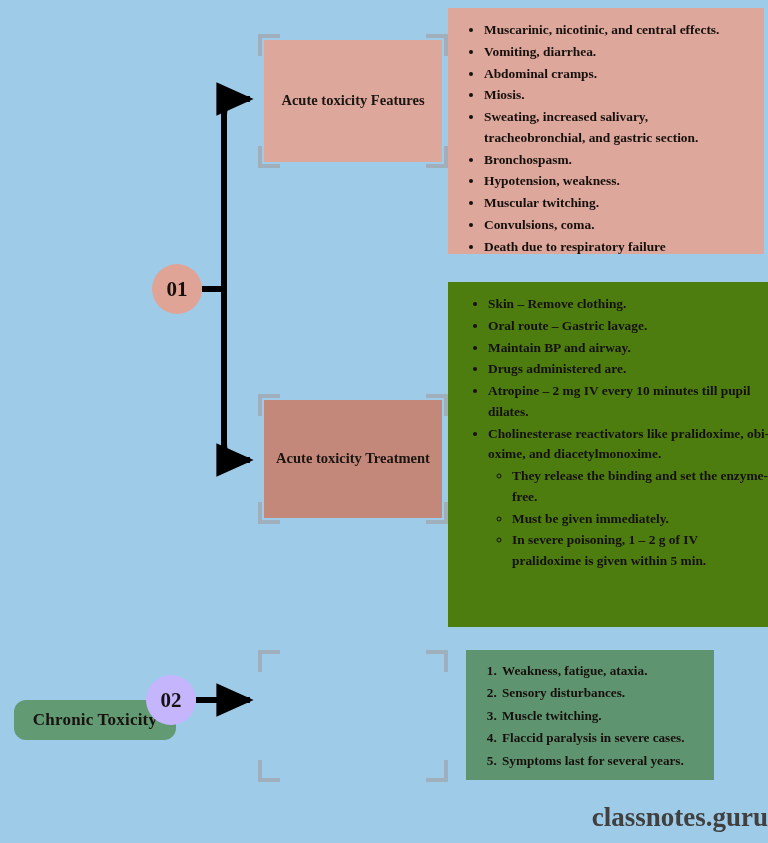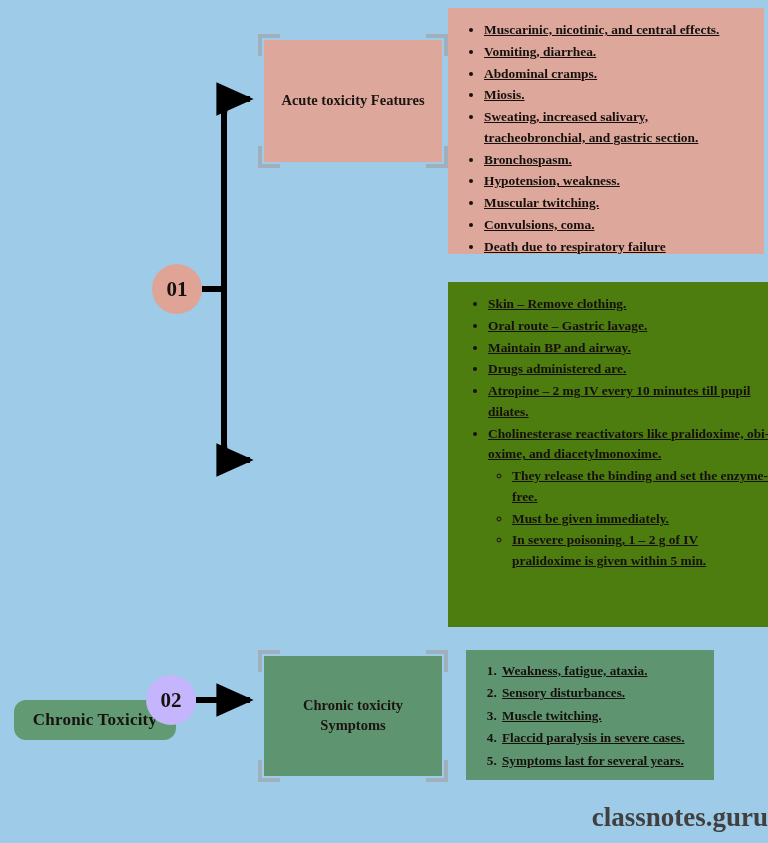--- a/index.html
+++ b/index.html
@@ -106,21 +106,20 @@
   .panel ul, .panel ol {
     margin: 0;
     padding-left: 26px;
   }
   .panel li {
     font-weight: bold;
     font-size: 13.4px;
     line-height: 1.55;
     color: #16100d;
     margin: 0 0 1px 0;
-    text-decoration: underline;
   }
   .panel ul.sub {
     list-style-type: circle;
     margin: 0;
     padding-left: 24px;
   }
   .panel ul.sub > li { font-size: 13.4px; }
   .panel ol { padding-left: 28px; }
   .panel ol > li { padding-left: 2px; }
 
@@ -183,27 +182,33 @@
   </div>
 
   <div class="mid-wrap" id="box-features">
     <span class="corner tl"></span>
     <span class="corner tr"></span>
     <span class="corner bl"></span>
     <span class="corner br"></span>
     <div class="mid-box">Acute toxicity Features</div>
   </div>
 
+  <div class="mid-wrap" id="box-treatment">
+    <span class="corner tl"></span>
+    <span class="corner tr"></span>
+    <span class="corner bl"></span>
+    <span class="corner br"></span>
+    <div class="mid-box">Acute toxicity Treatment</div>
+  </div>
 
   <div class="mid-wrap" id="box-symptoms">
     <span class="corner tl"></span>
     <span class="corner tr"></span>
     <span class="corner bl"></span>
     <span class="corner br"></span>
-    <div class="mid-box">Chronic toxicity Symptoms</div>
   </div>
 
   <div class="panel" id="panel-features">
     <ul>
         <li>Muscarinic, nicotinic, and central effects.</li>
         <li>Vomiting, diarrhea.</li>
         <li>Abdominal cramps.</li>
         <li>Miosis.</li>
         <li>Sweating, increased salivary, tracheobronchial, and gastric section.</li>
         <li>Bronchospasm.</li>

